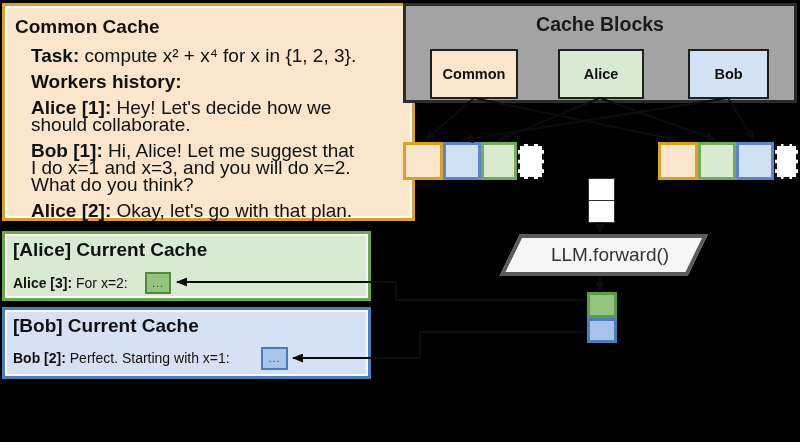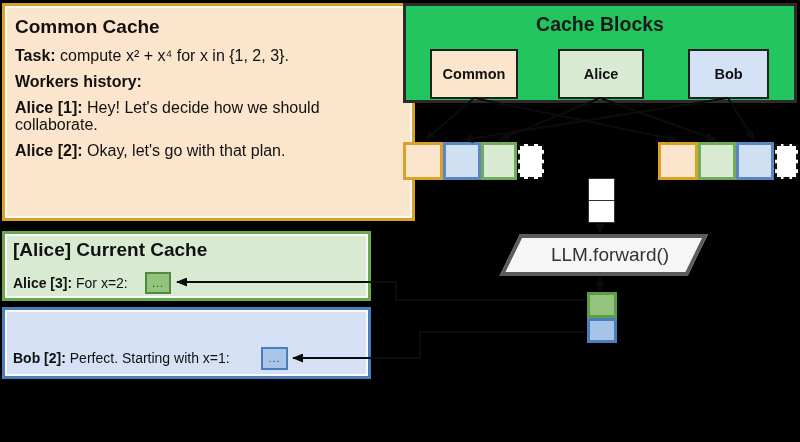--- a/index.html
+++ b/index.html
@@ -7,35 +7,35 @@
          font-family:"Liberation Sans",sans-serif;color:#111;}
 
   
   .panel{position:absolute;box-sizing:border-box;box-shadow:inset 0 0 0 2px rgba(255,255,255,.85);}
   .panel-common{left:2px;top:3px;width:413px;height:218px;background:#FCE5CD;border:3px solid #D9A226;
                 padding:6px 12px 0 10px;}
   .panel-alice{left:2px;top:231px;width:369px;height:70px;background:#D9EAD3;border:3px solid #6AA84F;}
   .panel-bob{left:2px;top:307px;width:369px;height:72px;background:#D7E1F5;border:3px solid #4A7EBB;}
 
   .p-title{font-size:19px;font-weight:bold;margin:4px 0 9px 0;}
-  .para{font-size:16px;line-height:17px;margin:9px 0;max-width:326px;}
+  .para{font-size:19px;line-height:17px;margin:9px 16px;max-width:326px;}
   .b{font-weight:bold;}
 
   .abs{position:absolute;}
   .small-title{font-size:19px;font-weight:bold;}
   .small-line{font-size:14px;display:flex;align-items:center;height:22px;}
 
   .mini-box{position:absolute;box-sizing:border-box;display:flex;align-items:center;justify-content:center;
             font-size:10px;letter-spacing:1px;color:#333;}
   .mini-green{background:#93C47D;border:2px solid #54883F;}
   .mini-blue{background:#A9C6EA;border:2px solid #4A7EBB;}
 
   
   .cache-panel{position:absolute;left:403px;top:3px;width:394px;height:100px;box-sizing:border-box;
-               background:#22c55e;border:3px solid #2b2b2b;}
+               background:#a3a3a3;border:3px solid #2b2b2b;}
   .cache-title{font-size:19.5px;font-weight:bold;text-align:center;padding-top:7px;color:#1a1a1a;}
   .cb{position:absolute;box-sizing:border-box;border:2px solid #1f1f1f;display:flex;align-items:center;
       justify-content:center;font-size:14.5px;font-weight:bold;top:43px;height:50px;}
   .cb-common{left:24px;width:88px;background:#FCE5CD;}
   .cb-alice{left:152px;width:86px;background:#D9EAD3;}
   .cb-bob{left:282px;width:81px;background:#D3E3F5;}
 
   
   .blk{position:absolute;box-sizing:border-box;top:142px;height:38px;border:3px solid;}
   .blk-orange{background:#FCE5CD;border-color:#D9A226;}
@@ -60,32 +60,35 @@
 
 <div class="stage">
 
   <div class="panel panel-common">
     <div class="p-title">Common Cache</div>
     <p class="para"><span class="b">Task:</span>
       <span>compute x² + x⁴ for x in {1, 2, 3}.</span></p>
     <p class="para b">Workers history:</p>
     <p class="para"><span class="b">Alice [1]:</span>
       <span>Hey! Let's decide how we should collaborate.</span></p>
+    <p class="para"><span class="b">Bob [1]:</span>
+      <span>Hi, Alice! Let me suggest that I do x=1 and x=3, and you will do x=2. What do you think?</span></p>
     <p class="para"><span class="b">Alice [2]:</span>
       <span>Okay, let's go with that plan.</span></p>
   </div>
 
   <div class="panel panel-alice"></div>
   <div class="abs small-title" style="left:13px;top:239px;">[Alice] Current Cache</div>
   <div class="abs small-line" style="left:13px;top:272px;">
     <span class="b">Alice [3]:</span>&nbsp;<span>For x=2:</span>
   </div>
   <div class="mini-box mini-green" style="left:145px;top:272px;width:26px;height:22px;">...</div>
 
   <div class="panel panel-bob"></div>
+  <div class="abs small-title" style="left:13px;top:315px;">[Bob] Current Cache</div>
   <div class="abs small-line" style="left:13px;top:347px;">
     <span class="b">Bob [2]:</span>&nbsp;<span>Perfect. Starting with x=1:</span>
   </div>
   <div class="mini-box mini-blue" style="left:261px;top:347px;width:27px;height:23px;">...</div>
 
   <div class="cache-panel">
     <div class="cache-title">Cache Blocks</div>
     <div class="cb cb-common">Common</div>
     <div class="cb cb-bob">Bob</div>
     <div class="cb cb-alice">Alice</div>

